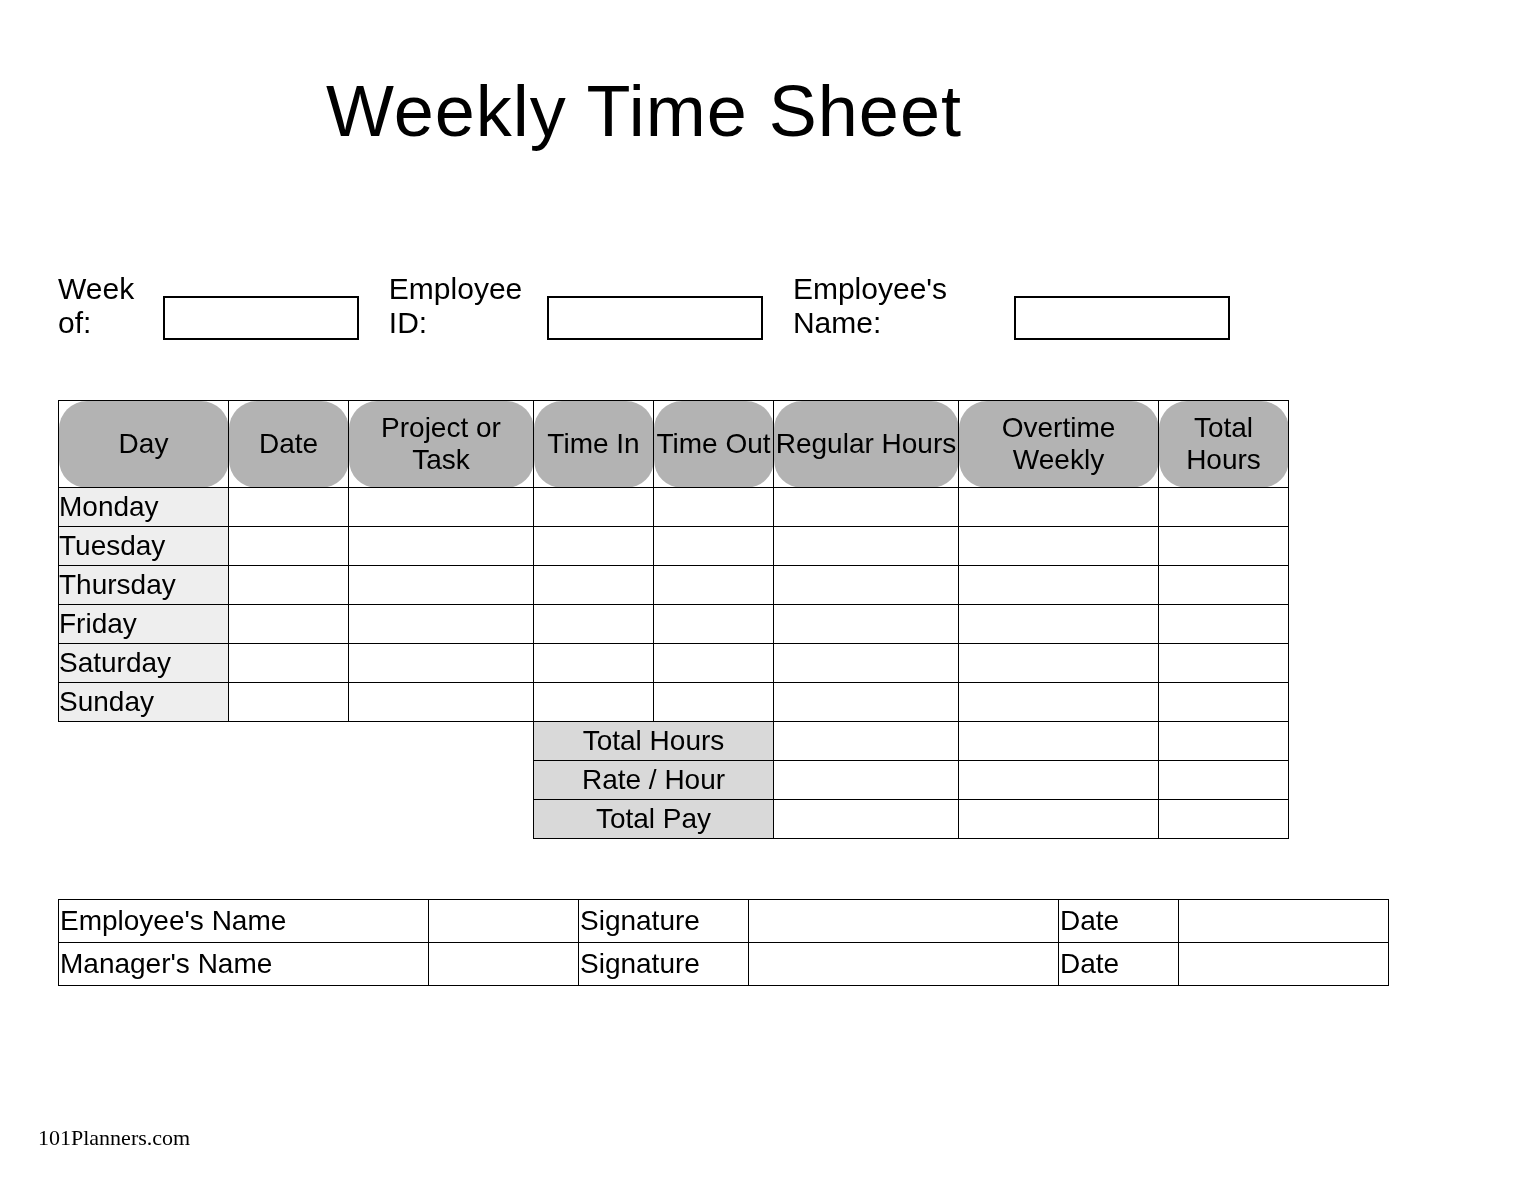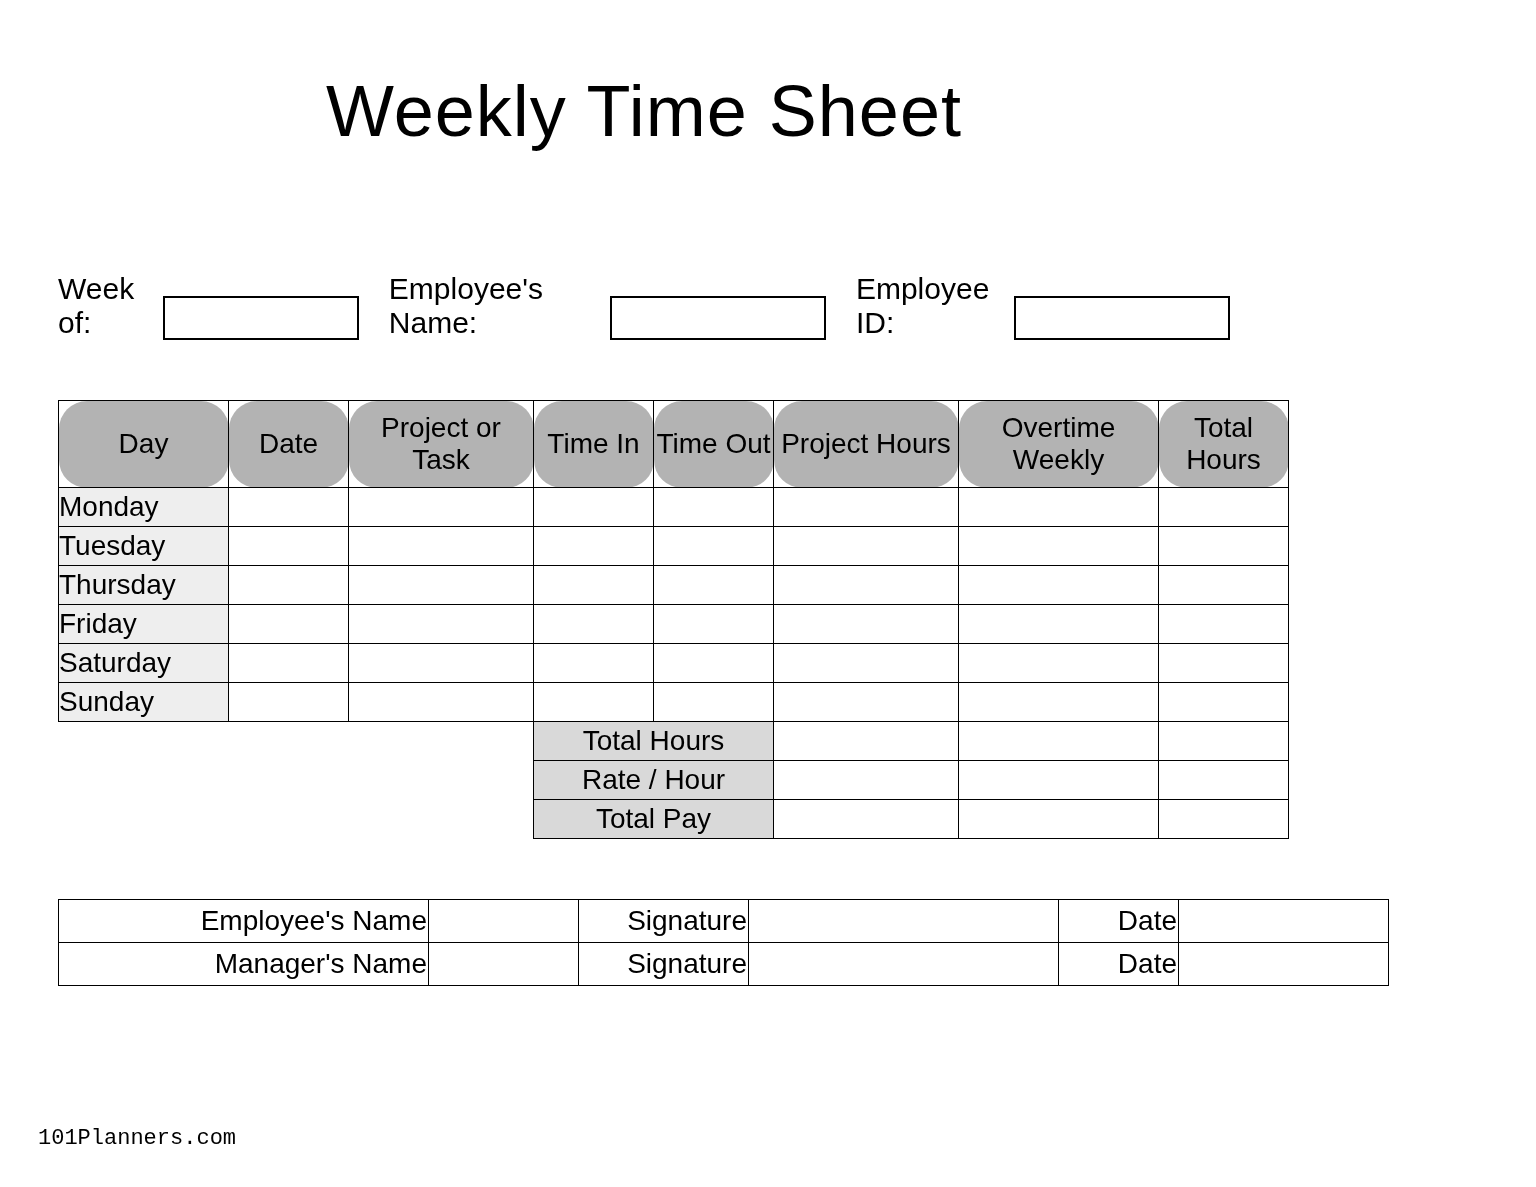--- a/index.html
+++ b/index.html
@@ -95,58 +95,58 @@
   table.sig {
     border-collapse: collapse;
     width: 100%;
     margin-top: 60px;
     table-layout: fixed;
   }
   table.sig td {
     border: 1.5px solid #000;
     font-size: 28px;
     height: 40px;
-    text-align: right;
+    text-align: left;
     font-weight: 400;
   }
   .sig-name  { width: 370px; }
   .sig-blank1{ width: 150px; }
   .sig-sig   { width: 170px; }
   .sig-blank2{ width: 310px; }
   .sig-date  { width: 120px; }
   .sig-blank3{ width: 210px; }
 
   .footer {
     position: absolute;
     left: 38px;
     bottom: 36px;
     font-size: 22px;
-    font-family: Liberation Mono, monospace;
+    font-family: Liberation Serif, serif;
     margin-top: 36px;
   }
 </style>
 </head>
 <body>
 
 <div class="page">
 
   <div class="title">Weekly Time Sheet</div>
 
   <div class="info-row">
     <div class="group">
       <span>Week of:</span>
       <input class="box box-week" value="" style="">
     </div>
     <div class="group" style="margin-left:20px;">
+      <span>Employee ID:</span>
+      <input class="box box-id" value="" style="">
+    </div>
+    <div class="group" style="margin-left:20px;">
       <span>Employee's Name:</span>
       <input class="box box-name" value="" style="">
-    </div>
-    <div class="group" style="margin-left:20px;">
-      <span>Employee ID:</span>
-      <input class="box box-id" value="" style="">
     </div>
   </div>
 
   <table class="grid">
     <colgroup>
       <col class="col-day">
         <col class="col-date">
         <col class="col-task">
         <col class="col-in">
       <col class="col-out">
@@ -154,21 +154,21 @@
         <col class="col-ot">
         <col class="col-total">
     </colgroup>
     <thead>
       <tr>
         <th>Day</th>
         <th>Date</th>
         <th>Project or Task</th>
         <th>Time In</th>
         <th>Time Out</th>
-        <th>Project Hours</th>
+        <th>Regular Hours</th>
         <th>Overtime Weekly</th>
         <th>Total Hours</th>
       </tr>
     </thead>
     <tbody>
       <tr>
         <td class="day-cell">Monday</td>
         <td></td>
         <td></td>
         <td></td>

